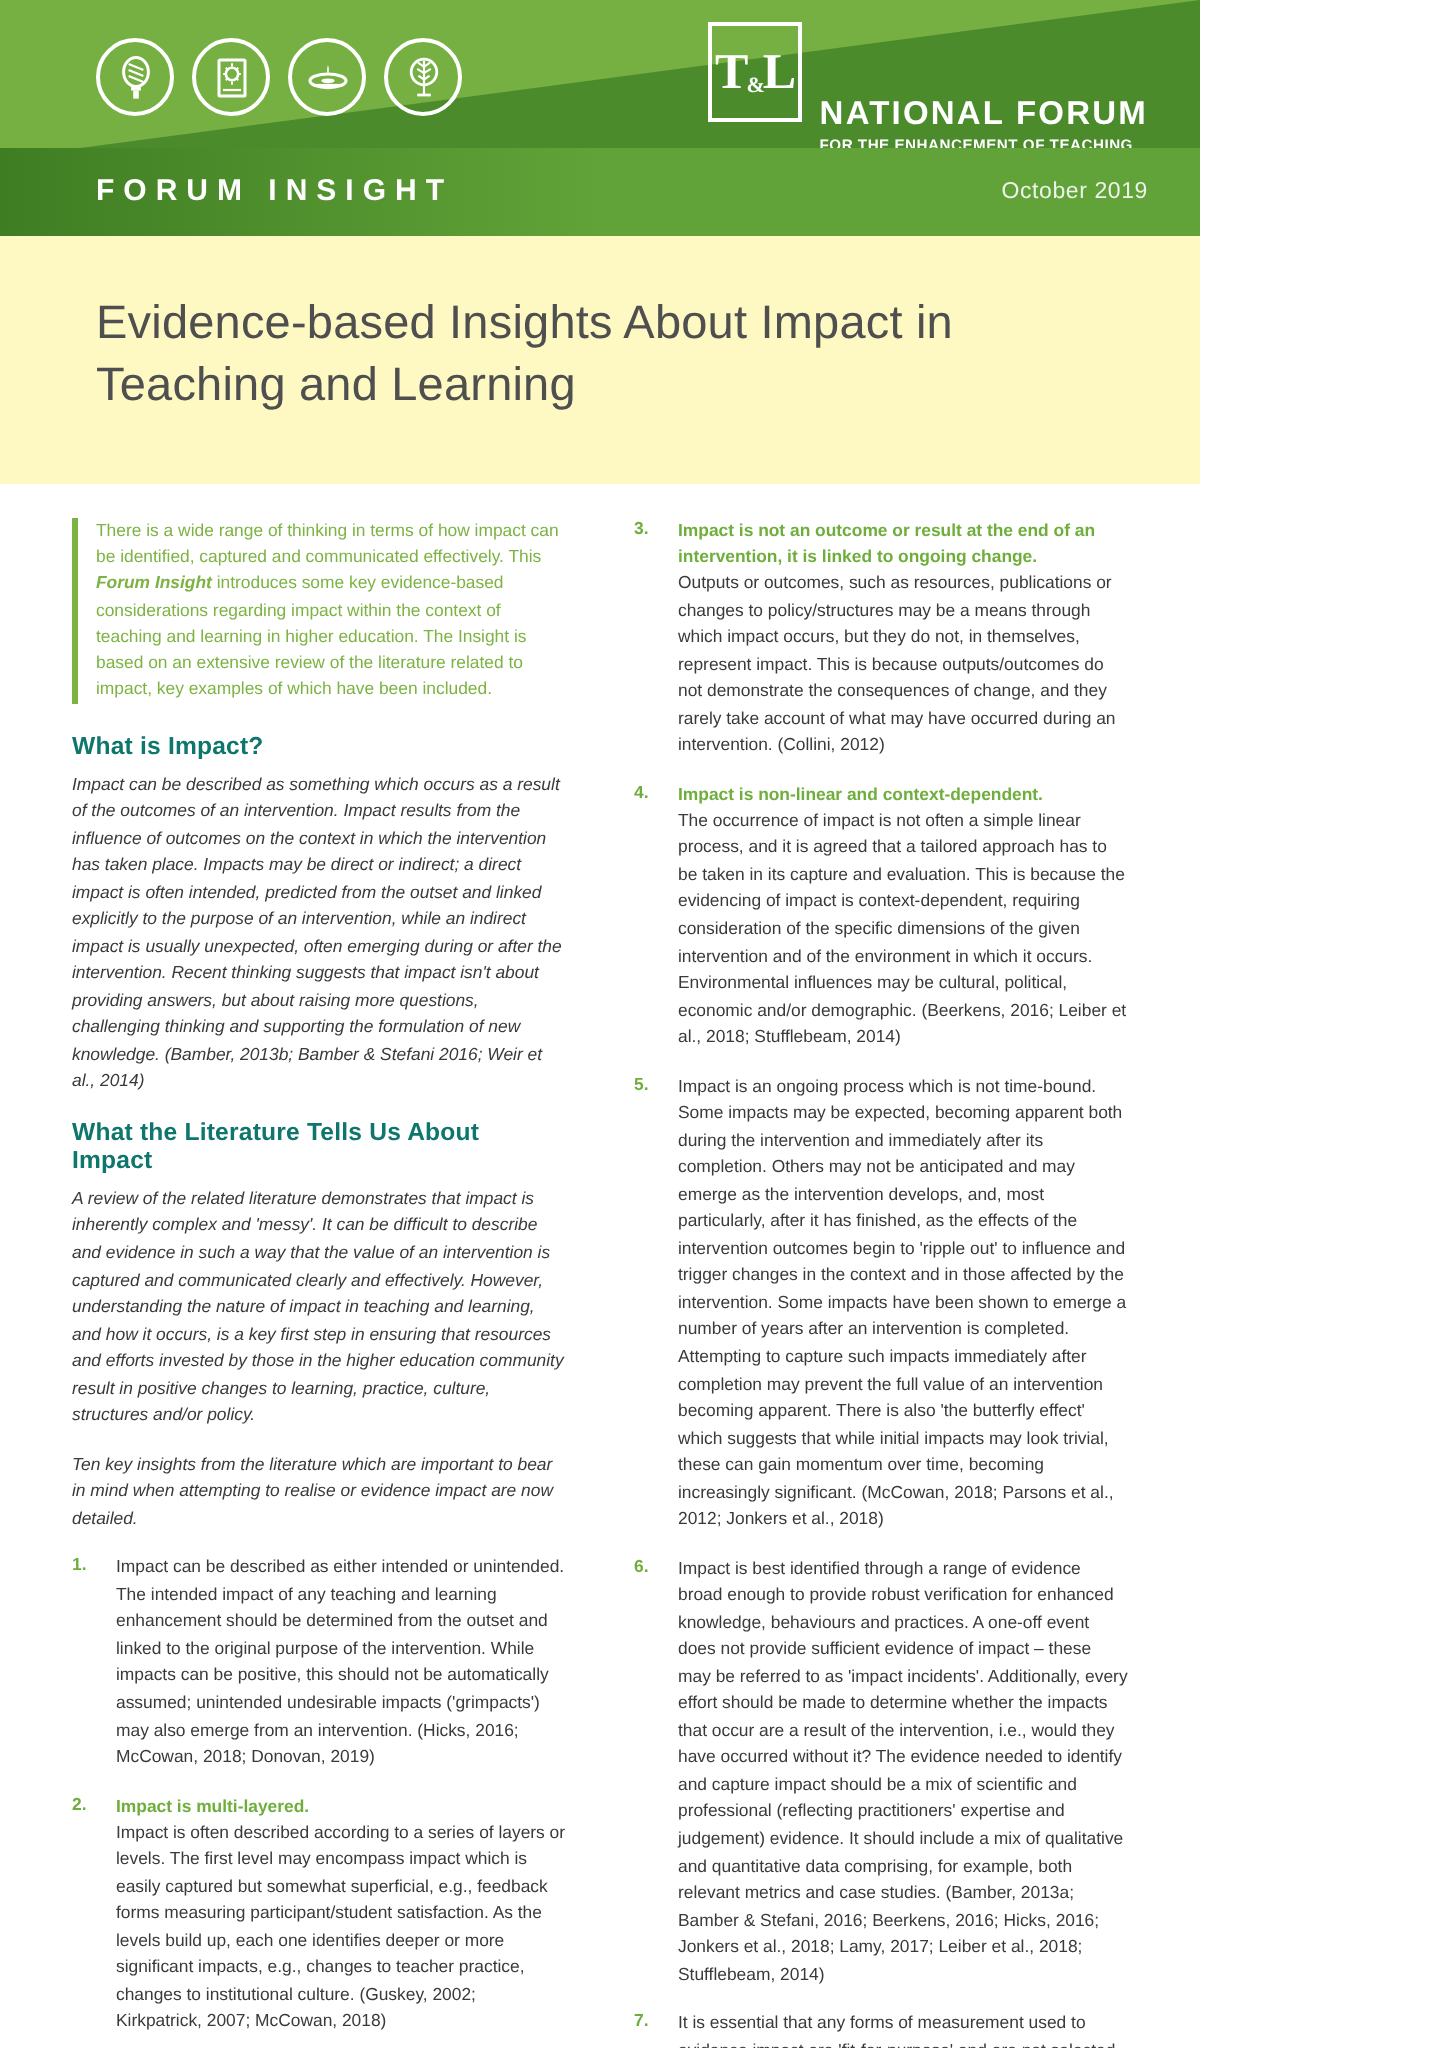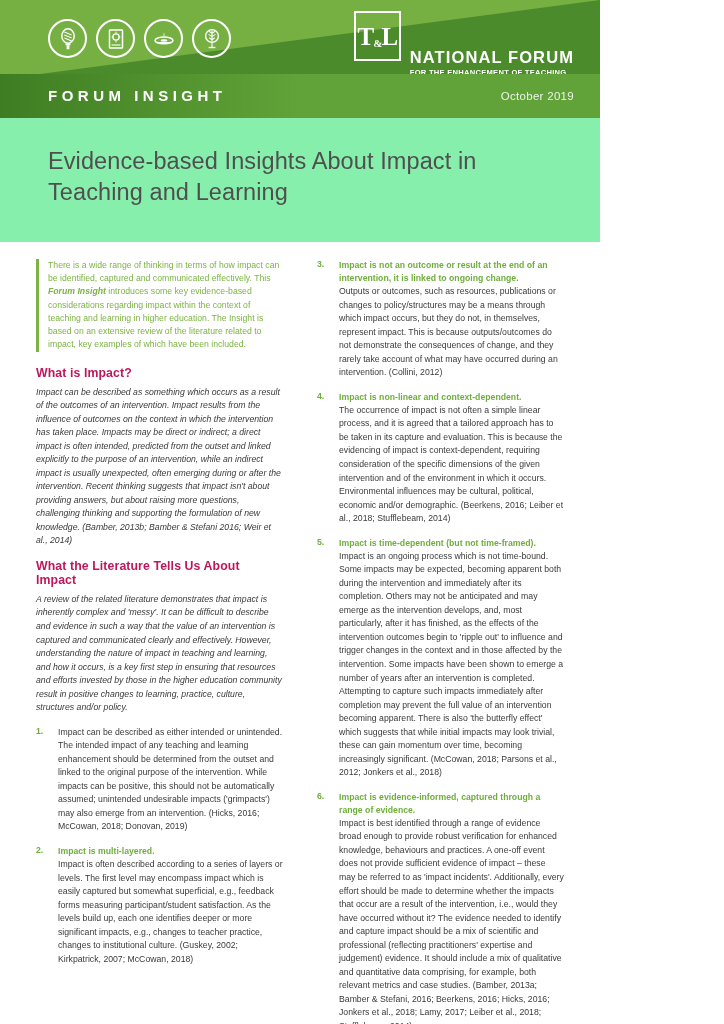--- a/index.html
+++ b/index.html
@@ -110,21 +110,21 @@
     position: absolute;
     right: 26px; top: 16px;
     color: #eef3ea;
     font-size: 11.5px;
     letter-spacing: 0.3px;
     z-index: 2;
   }
 
   
   .titleblock {
-    background: #86efac;
+    background: #fef9c3;
     padding: 28px 36px 34px 48px;
   }
   .doc-title {
     color: #4f4f4f;
     font-size: 23.5px;
     font-weight: normal;
     line-height: 1.32;
     letter-spacing: 0.1px;
   }
 
@@ -141,21 +141,21 @@
     border-left: 3px solid #7cb342;
     padding-left: 9px;
     color: #7cb342;
     font-size: 8.7px;
     line-height: 1.52;
     margin-bottom: 14px;
   }
   .intro em { font-style: italic; font-weight: bold; }
 
   h2.section-head {
-    color: #be185d;
+    color: #0f766e;
     font-size: 12.3px;
     font-weight: bold;
     letter-spacing: 0.1px;
     margin-bottom: 6px;
   }
   p.body-text {
     color: #3a3a3a;
     font-size: 8.7px;
     line-height: 1.555;
     margin-bottom: 11px;
@@ -263,20 +263,21 @@
 
       <div class="intro">
         <span>There is a wide range of thinking in terms of how impact can be identified, captured and communicated effectively. This </span><em>Forum Insight</em><span> introduces some key evidence-based considerations regarding impact within the context of teaching and learning in higher education. The Insight is based on an extensive review of the literature related to impact, key examples of which have been included.</span>
       </div>
 
       <h2 class="section-head">What is Impact?</h2>
       <p class="body-text">Impact can be described as something which occurs as a result of the outcomes of an intervention. Impact results from the influence of outcomes on the context in which the intervention has taken place. Impacts may be direct or indirect; a direct impact is often intended, predicted from the outset and linked explicitly to the purpose of an intervention, while an indirect impact is usually unexpected, often emerging during or after the intervention. Recent thinking suggests that impact isn't about providing answers, but about raising more questions, challenging thinking and supporting the formulation of new knowledge. (Bamber, 2013b; Bamber &amp; Stefani 2016; Weir et al., 2014)</p>
 
       <h2 class="section-head">What the Literature Tells Us About Impact</h2>
       <p class="body-text">A review of the related literature demonstrates that impact is inherently complex and 'messy'. It can be difficult to describe and evidence in such a way that the value of an intervention is captured and communicated clearly and effectively. However, understanding the nature of impact in teaching and learning, and how it occurs, is a key first step in ensuring that resources and efforts invested by those in the higher education community result in positive changes to learning, practice, culture, structures and/or policy.</p>
+      <p class="body-text">Ten key insights from the literature which are important to bear in mind when attempting to realise or evidence impact are now detailed.</p>
 
       <ol class="insights">
         <li>
           <span class="num">1.</span>
           <span class="detail">Impact can be described as either intended or unintended. The intended impact of any teaching and learning enhancement should be determined from the outset and linked to the original purpose of the intervention. While impacts can be positive, this should not be automatically assumed; unintended undesirable impacts ('grimpacts') may also emerge from an intervention. (Hicks, 2016; McCowan, 2018; Donovan, 2019)</span>
         </li>
         <li>
           <span class="num">2.</span>
           <span class="lead">Impact is multi-layered.</span>
           <span class="detail">Impact is often described according to a series of layers or levels. The first level may encompass impact which is easily captured but somewhat superficial, e.g., feedback forms measuring participant/student satisfaction. As the levels build up, each one identifies deeper or more significant impacts, e.g., changes to teacher practice, changes to institutional culture. (Guskey, 2002; Kirkpatrick, 2007; McCowan, 2018)</span>
@@ -291,26 +292,24 @@
           <span class="lead">Impact is not an outcome or result at the end of an intervention, it is linked to ongoing change.</span>
           <span class="detail">Outputs or outcomes, such as resources, publications or changes to policy/structures may be a means through which impact occurs, but they do not, in themselves, represent impact. This is because outputs/outcomes do not demonstrate the consequences of change, and they rarely take account of what may have occurred during an intervention. (Collini, 2012)</span>
         </li>
         <li>
           <span class="num">4.</span>
           <span class="lead">Impact is non-linear and context-dependent.</span>
           <span class="detail">The occurrence of impact is not often a simple linear process, and it is agreed that a tailored approach has to be taken in its capture and evaluation. This is because the evidencing of impact is context-dependent, requiring consideration of the specific dimensions of the given intervention and of the environment in which it occurs. Environmental influences may be cultural, political, economic and/or demographic. (Beerkens, 2016; Leiber et al., 2018; Stufflebeam, 2014)</span>
         </li>
         <li>
           <span class="num">5.</span>
-          <span class="lead">Impact is time-dependent (but not time-framed).</span>
           <span class="detail">Impact is an ongoing process which is not time-bound. Some impacts may be expected, becoming apparent both during the intervention and immediately after its completion. Others may not be anticipated and may emerge as the intervention develops, and, most particularly, after it has finished, as the effects of the intervention outcomes begin to 'ripple out' to influence and trigger changes in the context and in those affected by the intervention. Some impacts have been shown to emerge a number of years after an intervention is completed. Attempting to capture such impacts immediately after completion may prevent the full value of an intervention becoming apparent. There is also 'the butterfly effect' which suggests that while initial impacts may look trivial, these can gain momentum over time, becoming increasingly significant. (McCowan, 2018; Parsons et al., 2012; Jonkers et al., 2018)</span>
         </li>
         <li>
           <span class="num">6.</span>
-          <span class="lead">Impact is evidence-informed, captured through a range of evidence.</span>
           <span class="detail">Impact is best identified through a range of evidence broad enough to provide robust verification for enhanced knowledge, behaviours and practices. A one-off event does not provide sufficient evidence of impact – these may be referred to as 'impact incidents'. Additionally, every effort should be made to determine whether the impacts that occur are a result of the intervention, i.e., would they have occurred without it? The evidence needed to identify and capture impact should be a mix of scientific and professional (reflecting practitioners' expertise and judgement) evidence. It should include a mix of qualitative and quantitative data comprising, for example, both relevant metrics and case studies. (Bamber, 2013a; Bamber &amp; Stefani, 2016; Beerkens, 2016; Hicks, 2016; Jonkers et al., 2018; Lamy, 2017; Leiber et al., 2018; Stufflebeam, 2014)</span>
         </li>
         <li>
           <span class="num">7.</span>
           <span class="detail">It is essential that any forms of measurement used to evidence impact are 'fit-for-purpose' and are not selected</span>
         </li>
       </ol>
     </div>
 
   </div>

